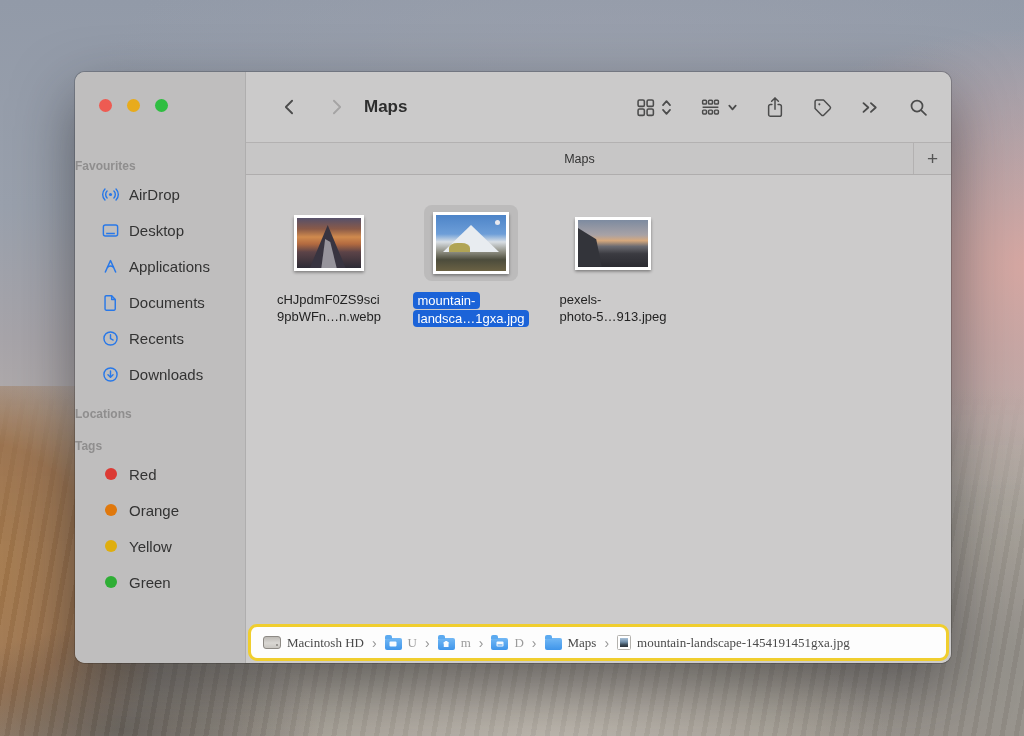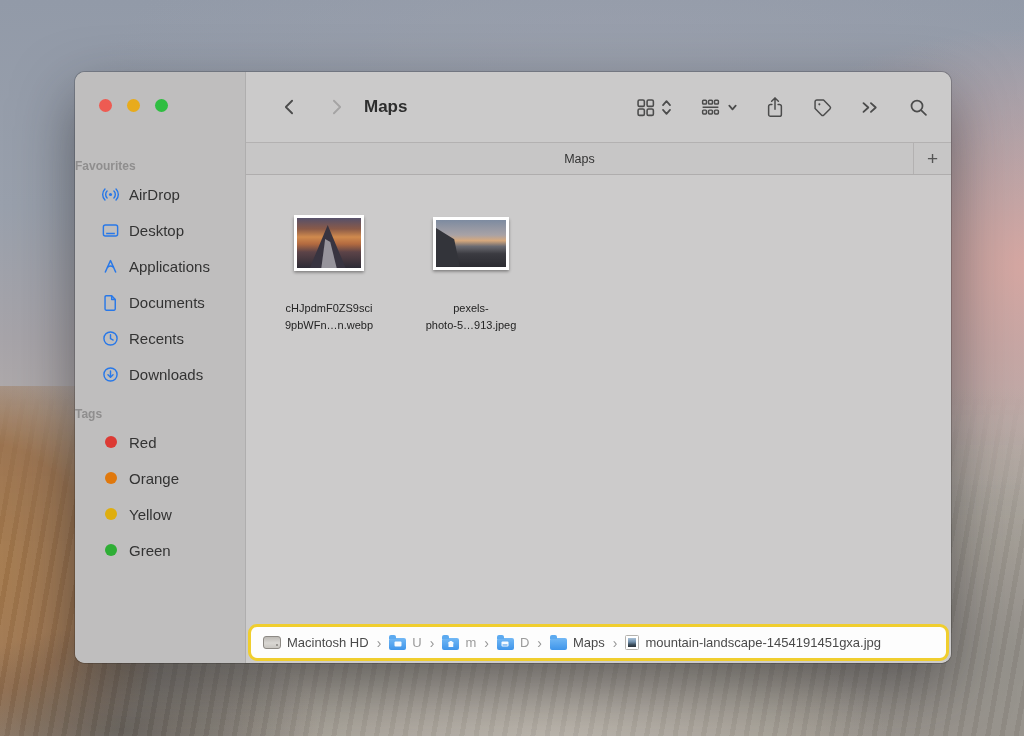--- a/index.html
+++ b/index.html
@@ -72,31 +72,31 @@
   .art1 .peak::after { content:""; position:absolute; inset:0; background:rgba(230,228,232,0.55); clip-path:polygon(44% 42%, 38% 100%, 62% 100%, 52% 48%); }
   .art2 { width:68px; height:50px; background:linear-gradient(180deg,#ccd1d4 0%,#a4a4a0 22%,#8e8d86 38%,#7e8076 48%,#5d9140 56%,#4e8832 72%,#579039 100%); }
   .art2 .peak { background:#6e706a; clip-path:polygon(0 52%, 14% 36%, 30% 44%, 46% 22%, 58% 40%, 74% 30%, 100% 50%, 100% 58%, 0 58%); }
   .art3 { width:70px; height:56px; background:linear-gradient(180deg,#4d84c8 0%,#6d9ed8 34%,#d8dee4 48%,#8c8c80 66%,#4c4c3c 80%,#6b6244 100%); }
   .art3 .peak { background:#e8ecf0; clip-path:polygon(50% 18%, 10% 66%, 90% 66%); }
   .art3 .peak::after { content:""; position:absolute; left:18%; top:50%; width:30%; height:22%; background:#b0a455; border-radius:40% 40% 20% 20%; }
   .art3 .moon { position:absolute; top:5px; right:6px; width:5px; height:5px; border-radius:50%; background:#e8e8ee; }
   .art4 { width:70px; height:47px; background:linear-gradient(180deg,#7d8ba0 0%,#a8a2a6 32%,#d6a87c 44%,#6b6b72 56%,#3b3b41 72%,#2b2b31 100%); }
   .art4 .peak { background:#33343a; clip-path:polygon(0 18%, 26% 42%, 34% 100%, 0 100%); }
 
-  .fname { margin-top:9px; font-size:11px; line-height:17px; text-align:center; color:#232323; }
+  .fname { font-size:13px; line-height:17px; text-align:left; color:#232323; }
   .fname .ln { display:block; }
   .fname.selected .ln { display:inline-block; background:#1b63d8; color:#fff; border-radius:4px; padding:0 5px; margin-top:1px; }
 
   
   .pathbar { position:absolute; left:2px; right:2px; bottom:2px; height:37px;
     background:#fdfdfd; border:3px solid #f0ce2e; border-radius:9px;
     display:flex; align-items:center; padding:0 12px; gap:7px; font-size:13px; color:#4a4a4a; white-space:nowrap; overflow:hidden; }
   .pathbar .sep { color:#969696; font-size:14px; margin:0 1px; }
   .pathbar .dim { color:#9b9b9b; }
-  .pitem { display:flex; align-items:center; gap:6px; }
+  .pitem { display:flex; align-items:center; gap:6px;font-family:Liberation Serif, serif; }
 
   .hdicon { position:relative; width:18px; height:13px; border-radius:3px; background:linear-gradient(180deg,#bdbab5 0%,#d9d7d3 55%,#c9c6c1 100%); border:1px solid #8d8a85; }
   .hdicon::after { content:""; position:absolute; right:2px; bottom:2px; width:2px; height:2px; border-radius:50%; background:#87847f; }
 
   .folder { position:relative; width:17px; height:12px; border-radius:2px; background:linear-gradient(180deg,#72b8f5 0%,#3f95ea 100%); margin-top:2px; }
   .folder::before { content:""; position:absolute; top:-2.5px; left:0; width:7px; height:3.5px; border-radius:2px 2px 0 0; background:#5caaf0; }
   .badge { position:absolute; left:50%; top:50%; transform:translate(-50%,-46%); width:7px; height:5.5px; background:rgba(255,255,255,0.95); border-radius:1px; }
   .badge.house { height:6.5px; border-radius:0; clip-path:polygon(50% 0, 100% 42%, 84% 42%, 84% 100%, 16% 100%, 16% 42%, 0 42%); }
   .badge.bar::after { content:""; position:absolute; left:1px; right:1px; bottom:1px; height:1.5px; background:#3f95ea; }
 
@@ -177,20 +177,21 @@
         <span class="sic">
           <svg viewBox="0 0 24 24" fill="none" stroke="currentColor" stroke-width="1.8" stroke-linecap="round" stroke-linejoin="round">
             <circle cx="12" cy="12" r="8.3"></circle>
               <line x1="12" y1="7.6" x2="12" y2="15.2"></line>
               <polyline points="8.8 12.4 12 15.6 15.2 12.4"></polyline>
             </svg>
         </span>
         <span>Downloads</span>
       </div>
 
+      <div class="sec-label">Locations</div>
 
 
       <div class="sec-label">Tags</div>
 
       <div class="srow">
         <span class="tagdot" style="background:#dc3a34"></span>
         <span>Red</span>
       </div>
       <div class="srow">
         <span class="tagdot" style="background:#e0780c"></span>
@@ -299,20 +300,36 @@
                   </div>
               </div>
             </div>
             <div class="fname">
               <span class="ln">cHJpdmF0ZS9sci</span>
               <span class="ln">9pbWFn…n.webp</span>
             </div>
           </div>
 
 
+          <div class="file">
+            <div class="thumb-zone">
+              <div class="sel-backdrop">
+                <div class="frame">
+                  <div class="art art3">
+                      <div class="peak"></div>
+                      <div class="moon"></div>
+                    </div>
+                </div>
+              </div>
+            </div>
+            <div class="fname selected">
+              <span class="ln">mountain-</span><br>
+              <span class="ln">landsca…1gxa.jpg</span>
+            </div>
+          </div>
 
           <div class="file">
             <div class="thumb-zone">
               <div class="frame">
                 <div class="art art4">
                     <div class="peak"></div>
                   </div>
               </div>
             </div>
             <div class="fname">

